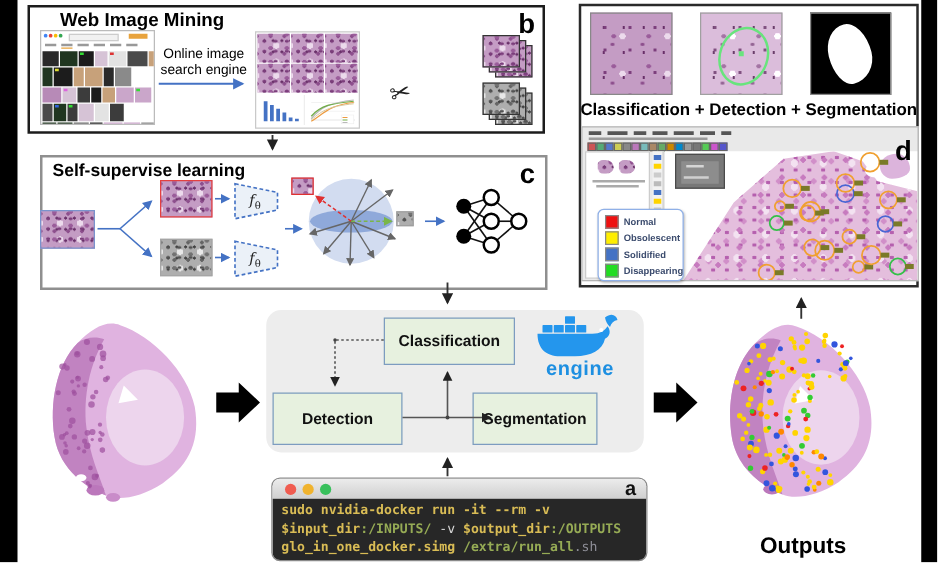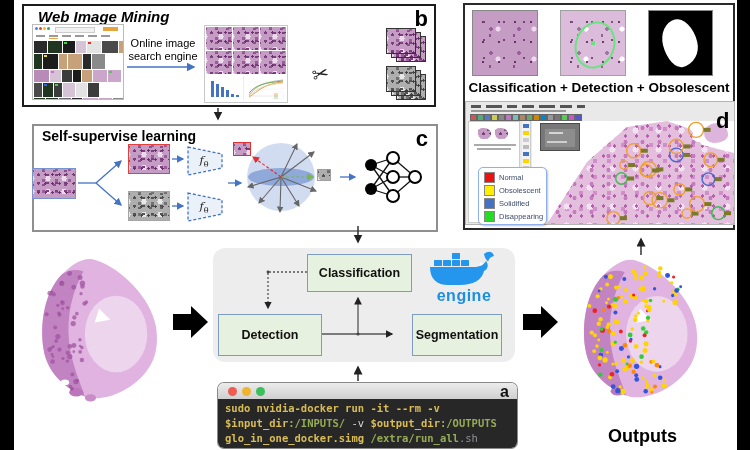--- a/index.html
+++ b/index.html
@@ -91,35 +91,35 @@
   #ij-kidney{position:absolute;left:172px;top:2px;width:24px;height:20px;background:#dcb4dc;
              border-radius:55% 45% 60% 40%/50% 60% 40% 50%;}
   #ij-darkwin{position:absolute;left:8px;top:2px;width:40px;height:28px;background:#787878;border:1px solid #4a4a4a;box-sizing:border-box;}
   #ij-darkwin .inner{position:absolute;left:4px;top:5px;width:30px;height:18px;background:#8d8d8d;}
   #ij-darkwin .sq1{position:absolute;left:8px;top:8px;width:14px;height:2px;background:#d5d5d5;}
   #ij-darkwin .sq2{position:absolute;left:6px;top:17px;width:20px;height:2px;background:#cfcfcf;}
   #legend{position:absolute;left:478px;top:167px;width:67px;height:56px;background:#fff;
           border:1.5px solid #8fb0e8;border-radius:5px;box-shadow:1px 1px 2px rgba(0,0,0,.25);z-index:20;}
   .leg-row{position:absolute;left:5px;height:11px;display:flex;align-items:center;}
   .leg-swatch{width:9px;height:9px;border:0.5px solid #888;margin-right:4px;flex:none;}
-  .leg-label{font-size:7.5px;font-weight:normal;color:#3c4c6e;white-space:nowrap;}
+  .leg-label{font-size:7.5px;font-weight:bold;color:#3c4c6e;white-space:nowrap;}
   
   .io-label{position:absolute;font-weight:bold;font-size:18px;color:#000;text-align:center;}
   #overlay{position:absolute;left:0;top:0;z-index:30;pointer-events:none;}
 </style>
 </head>
 <body>
 
 <div id="stage">
 
   <div class="letterbox" style="left:0;width:14px;"></div>
   <div class="letterbox" style="left:737px;width:13px;"></div>
 
   <div class="panel" style="left:22px;top:4px;width:414px;height:103px;">
-    <div class="panel-title" style="left:14px;top:2px;font-style:italic;">Web Image Mining</div>
+    <div class="panel-title" style="left:24px;top:2px;">Web Image Mining</div>
     <div class="tag" style="right:6px;top:2px;">b</div>
   </div>
   <div class="abs" id="webshot">
       <div style="position: absolute; left: 2px; top: 2px; width: 3px; height: 3px; border-radius: 50%; background: rgb(66, 133, 244);"></div>
       <div style="position: absolute; left: 6px; top: 2px; width: 3px; height: 3px; border-radius: 50%; background: rgb(234, 67, 53);"></div>
       <div style="position: absolute; left: 10px; top: 2px; width: 3px; height: 3px; border-radius: 50%; background: rgb(251, 188, 5);"></div>
       <div style="position: absolute; left: 14px; top: 2px; width: 3px; height: 3px; border-radius: 50%; background: rgb(52, 168, 83);"></div>
       <div style="position: absolute; left: 22px; top: 2px; width: 38px; height: 4px; background: rgb(241, 241, 241); border: 0.5px solid rgb(204, 204, 204);"></div>
       <div style="position: absolute; left: 70px; top: 2px; width: 15px; height: 4px; background: rgb(232, 163, 61);"></div>
       <div style="position: absolute; left: 3px; top: 10px; width: 9px; height: 2px; background: rgb(153, 153, 153);"></div>
@@ -244,21 +244,21 @@
   <div class="minitile htile" style="left:233px;top:142px;width:18px;height:14px;border:1.2px solid #e03030;z-index:31;"></div>
   <div class="minitile htile gray" style="left:317px;top:169px;width:14px;height:12px;border:1.2px solid #8aa649;z-index:31;"></div>
 
   <div class="abs" id="pipeline"></div>
   <div class="node" style="left:307px;top:254px;width:105px;height:38px;">
       <span>Classification</span>
     </div>
   <div class="node" style="left:218px;top:314px;width:104px;height:42px;">
       <span>Detection</span>
     </div>
-  <div class="node" style="left:412px;top:314px;width:90px;height:42px;">
+  <div class="node" style="left:378px;top:314px;width:100px;height:42px;">
       <span>Segmentation</span>
     </div>
   <div id="docker-text">engine</div>
 
   <div class="abs" id="terminal">
     <div id="term-bar">
       <div class="tdot" style="left:10px;background:#f05c50;"></div>
       <div class="tdot" style="left:24px;background:#f0b32e;"></div>
       <div class="tdot" style="left:38px;background:#39c05c;"></div>
       <div id="tag-a">a</div>
@@ -268,21 +268,21 @@
 
   <div class="panel" style="left:463px;top:3px;width:272px;height:227px;border-color:#2a2a2a;"></div>
   <div class="exsq htile big" style="left:472px;"></div>
   <div class="exsq htile big pale" style="left:560px;">
     <div id="det-ellipse"></div>
     <div id="det-dot"></div>
   </div>
   <div class="exsq" style="left:648px;width:65px;background:#000;">
     <div id="mask-blob"></div>
   </div>
-  <div id="caption-d">Classification + Detection + Obsolescent</div>
+  <div id="caption-d">Classification + Detection + Segmentation</div>
   <div class="abs" id="imagej">
     <div id="ij-menubar">
         <div class="mbar-item" style="left: 5px; width: 10px;"></div>
         <div class="mbar-item" style="left: 20px; width: 16px;"></div>
         <div class="mbar-item" style="left: 41px; width: 10px;"></div>
         <div class="mbar-item" style="left: 56px; width: 12px;"></div>
         <div class="mbar-item" style="left: 73px; width: 16px;"></div>
         <div class="mbar-item" style="left: 94px; width: 12px;"></div>
         <div class="mbar-item" style="left: 111px; width: 8px;"></div>
       </div>

